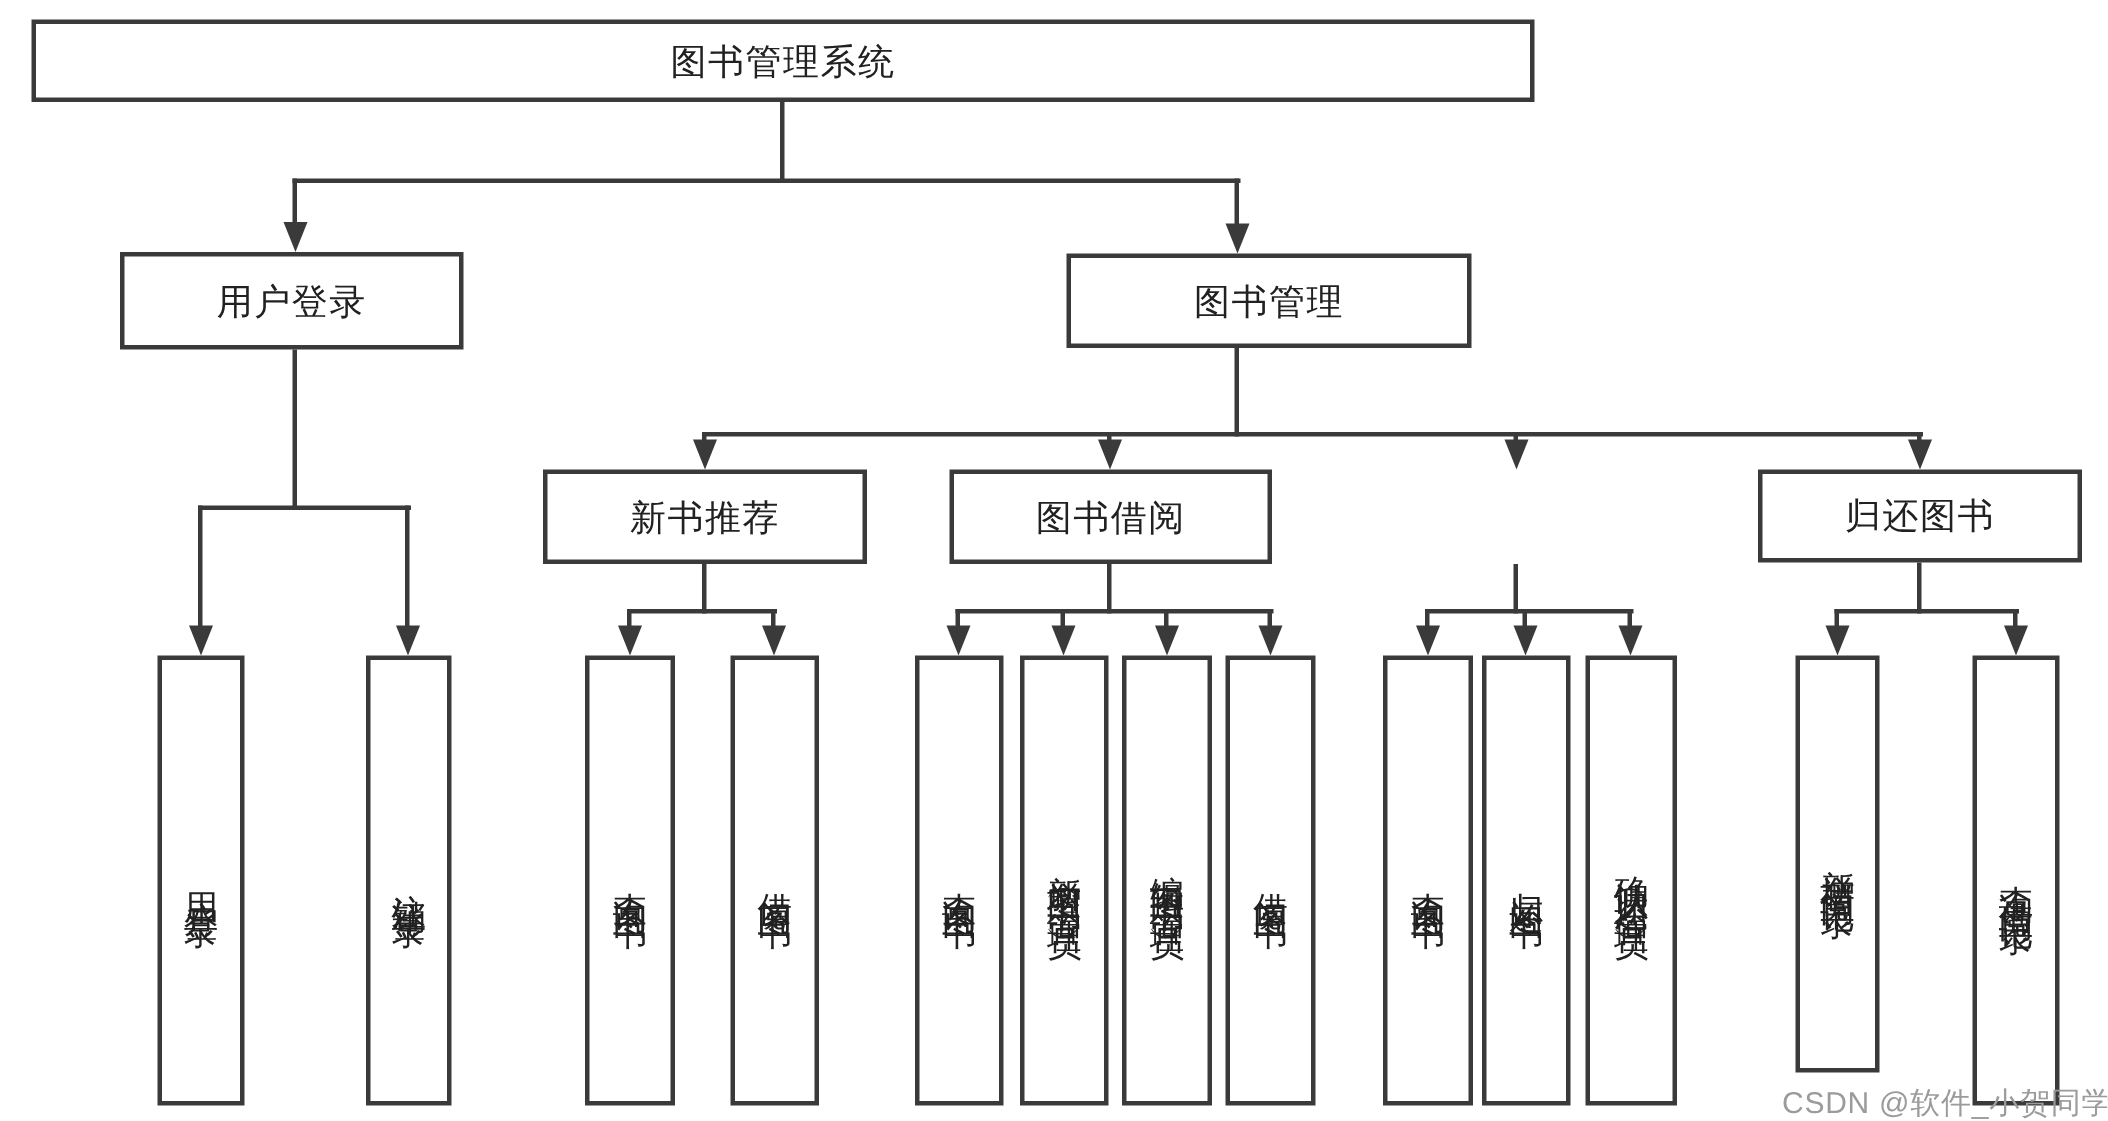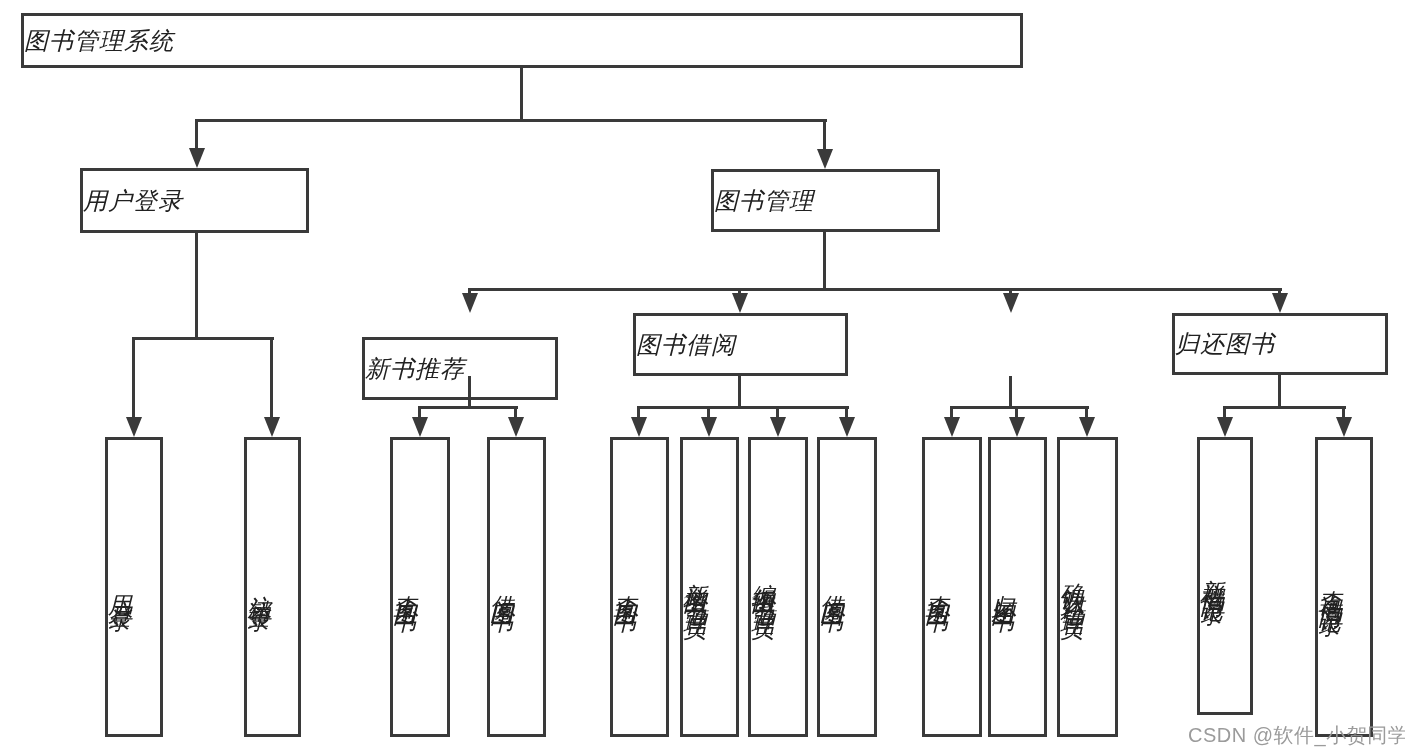--- a/index.html
+++ b/index.html
@@ -14,23 +14,22 @@
     width:1405px;height:747px;
     background:var(--bg);
     font-family:"Liberation Sans","DejaVu Sans",sans-serif;
     overflow:hidden;
   }
   .box{
     position:absolute;
     box-sizing:border-box;
     border:3px solid var(--line);
     background:#fff;
-    display:flex;align-items:center;
+    display:flex;align-items:center;justify-content:center;
     color:var(--text);
-    font-style:italic;
   }
   .hlabel{
     font-size:24px;
     letter-spacing:1px;
     white-space:nowrap;
     color:var(--text);
   }
   .vbox .vlabel{
     writing-mode:vertical-rl;
     text-orientation:mixed;
@@ -74,21 +73,21 @@
   <div class="vline" style="left:520px;top:68px;height:54px;"></div>
   <div class="hline" style="left:195px;top:119px;width:632px;"></div>
   <div class="vline" style="left:195px;top:119px;height:32px;"></div>
   <div class="arrowhead" style="left:189px;top:148px;"></div>
   <div class="vline" style="left:823px;top:119px;height:32px;"></div>
   <div class="arrowhead" style="left:817px;top:149px;"></div>
 
   <div class="box" style="left:80px;top:168px;width:229px;height:65px;">
     <span class="hlabel">用户登录</span>
   </div>
-  <div class="box" style="left:711px;top:169px;width:229px;height:63px;">
+  <div class="box" style="left:711px;top:169px;width:270px;height:63px;">
     <span class="hlabel">图书管理</span>
   </div>
 
   <div class="vline" style="left:195px;top:233px;height:107px;"></div>
   <div class="hline" style="left:132px;top:337px;width:142px;"></div>
   <div class="vline" style="left:132px;top:337px;height:84px;"></div>
   <div class="arrowhead" style="left:126px;top:417px;"></div>
   <div class="vline" style="left:270px;top:337px;height:84px;"></div>
   <div class="arrowhead" style="left:264px;top:417px;"></div>
 
@@ -96,21 +95,21 @@
   <div class="hline" style="left:468px;top:288px;width:814px;"></div>
   <div class="vline" style="left:468px;top:288px;height:8px;"></div>
   <div class="arrowhead" style="left:462px;top:293px;"></div>
   <div class="vline" style="left:738px;top:288px;height:8px;"></div>
   <div class="arrowhead" style="left:732px;top:293px;"></div>
   <div class="vline" style="left:1009px;top:288px;height:8px;"></div>
   <div class="arrowhead" style="left:1003px;top:293px;"></div>
   <div class="vline" style="left:1278px;top:288px;height:8px;"></div>
   <div class="arrowhead" style="left:1272px;top:293px;"></div>
 
-  <div class="box" style="left:362px;top:313px;width:196px;height:63px;margin-top:24px;">
+  <div class="box" style="left:362px;top:313px;width:216px;height:63px;">
     <span class="hlabel">新书推荐</span>
   </div>
   <div class="box" style="left:633px;top:313px;width:215px;height:63px;">
     <span class="hlabel">图书借阅</span>
   </div>
   <div class="box" style="left:1172px;top:313px;width:216px;height:62px;">
     <span class="hlabel">归还图书</span>
   </div>
 
   <div class="vline" style="left:468px;top:376px;height:33px;"></div>

